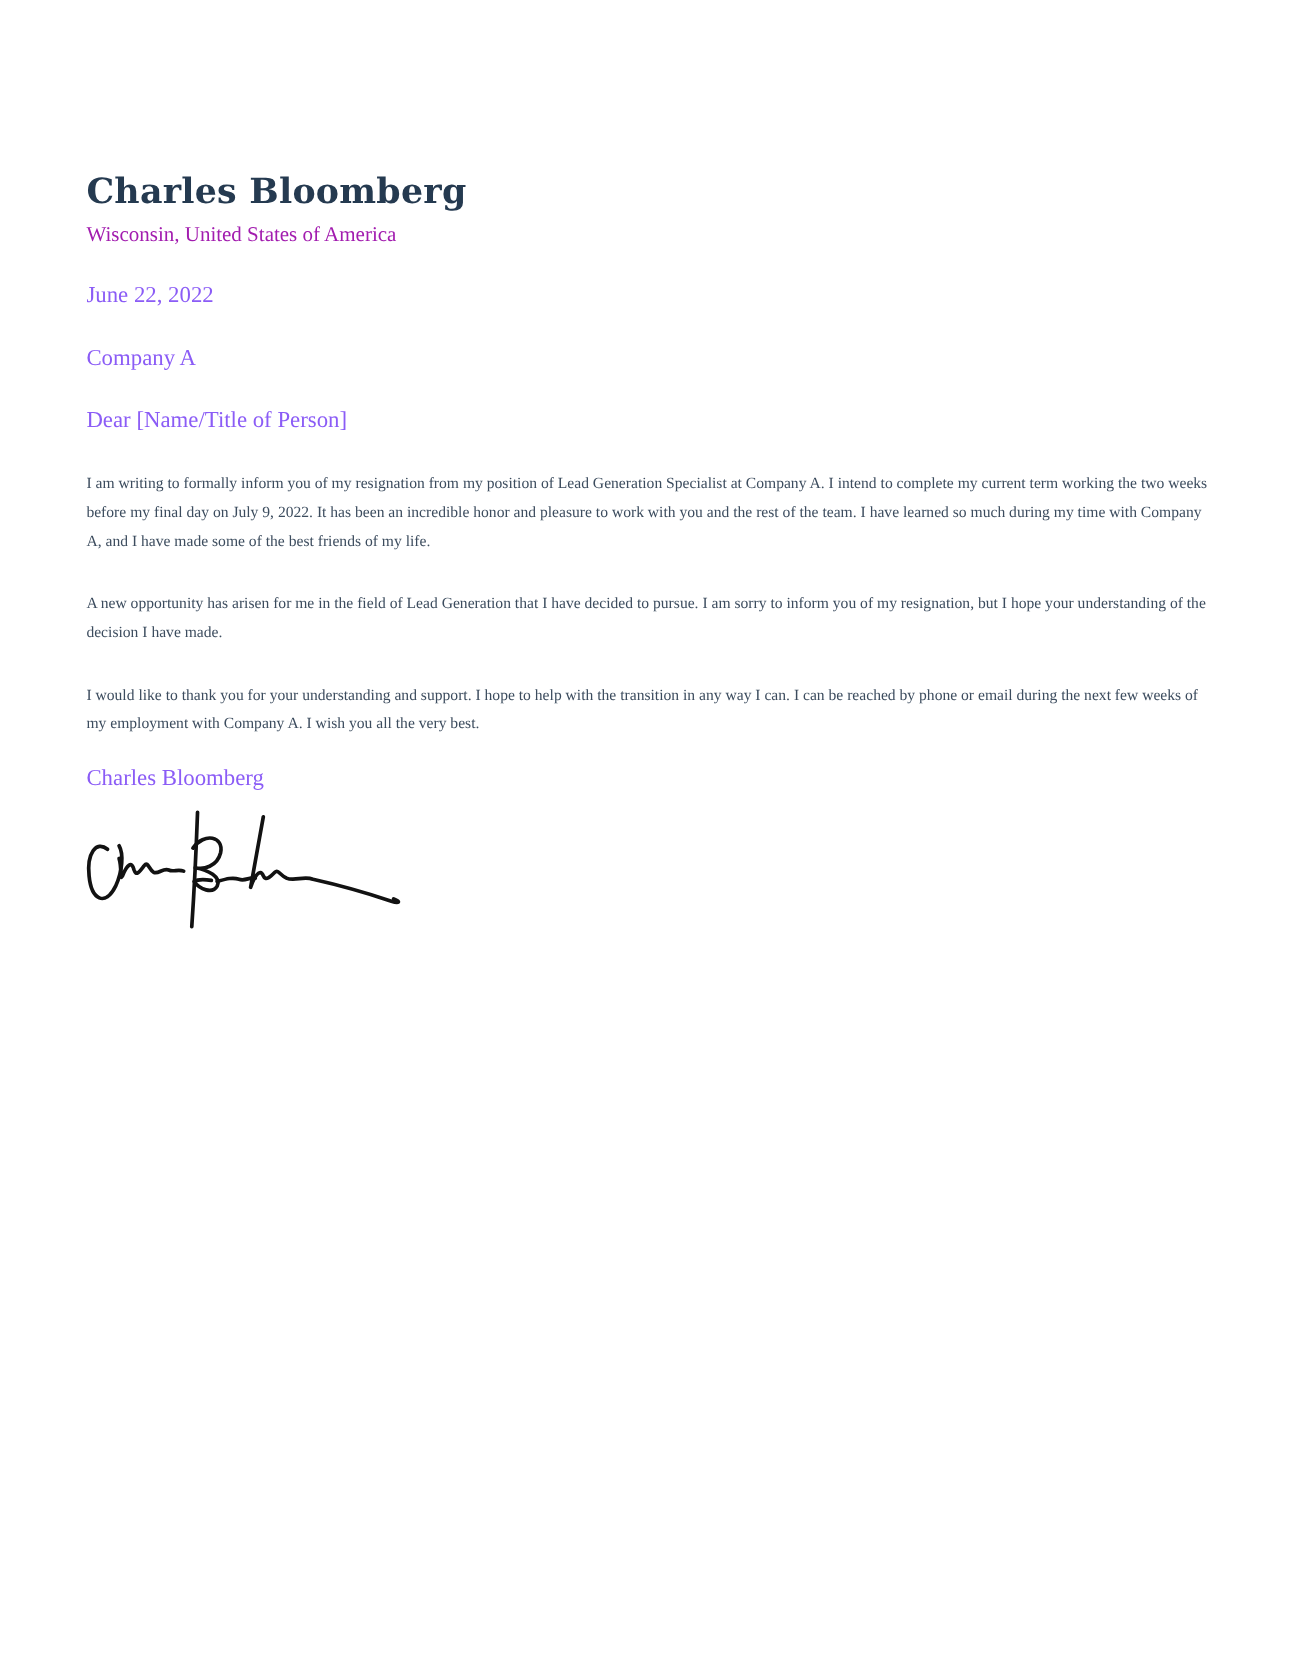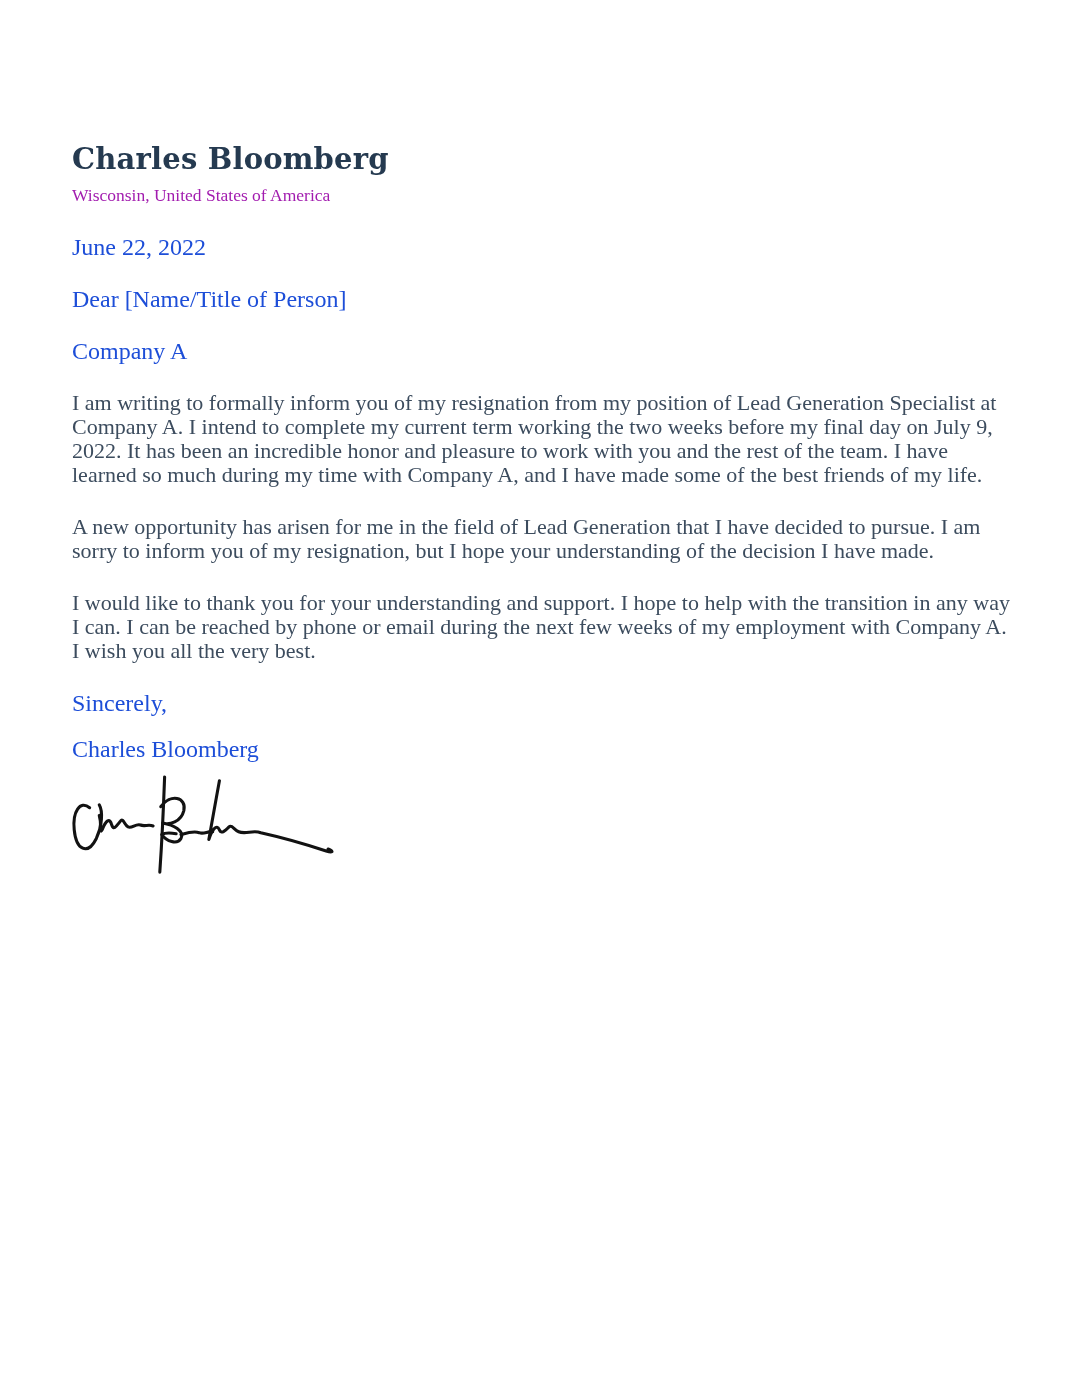--- a/index.html
+++ b/index.html
@@ -27,27 +27,27 @@
     margin-bottom: 6px;
     font-family: "DejaVu Serif", "Liberation Serif", serif;
   }
   .contact-line {
     font-size: 17.5px;
     line-height: 24px;
     color: #a21caf;
   }
   .block {
     margin-top: 28px;
-    font-size: 24px;
+    font-size: 19px;
     line-height: 24px;
-    color: #1d4ed8;
+    color: #8b5cf6;
   }
   .paragraph {
     margin-top: 28px;
-    font-size: 22px;
+    font-size: 13px;
     line-height: 24px;
     color: #3c4c5e;
     text-align: left;
   }
   .closing { margin-top: 28px; }
   .signer-name { margin-top: 22px; }
   .signature-wrap {
     margin-top: 14px;
     margin-left: -2px;
     width: 270px;
@@ -62,31 +62,30 @@
   <div class="content">
 
     <div class="sender-name">Charles Bloomberg</div>
 
     <div class="contact-line">Wisconsin, United States of America</div>
 
 
 
     <div class="block">June 22, 2022</div>
 
+    <div class="block">Company A</div>
+
     <div class="block">Dear [Name/Title of Person]</div>
-
-    <div class="block">Company A</div>
 
     <div class="paragraph">I am writing to formally inform you of my resignation from my position of Lead Generation Specialist at Company A. I intend to complete my current term working the two weeks before my final day on July 9, 2022. It has been an incredible honor and pleasure to work with you and the rest of the team. I have learned so much during my time with Company A, and I have made some of the best friends of my life.</div>
 
     <div class="paragraph">A new opportunity has arisen for me in the field of Lead Generation that I have decided to pursue. I am sorry to inform you of my resignation, but I hope your understanding of the decision I have made.</div>
 
     <div class="paragraph">I would like to thank you for your understanding and support. I hope to help with the transition in any way I can. I can be reached by phone or email during the next few weeks of my employment with Company A. I wish you all the very best.</div>
 
-    <div class="block closing">Sincerely,</div>
 
     <div class="block signer-name">Charles Bloomberg</div>
 
     <div class="signature-wrap">
       <svg width="270" height="100" viewBox="0 0 280 104" fill="none" stroke="#121212" stroke-width="3.2" stroke-linecap="round" stroke-linejoin="round">
 
         <path d="M20,34 C10,26 2,38 4,57 C6,78 18,84 27,66 C33,53 34,38 30,31"></path>
 
         <path d="M30,42 C33,52 30,62 33,57 C37,47 41,44 43,52 C45,58 48,53 52,48 C55,44 56,52 60,54 C64,56 68,50 73,52 C77,54 81,51 86,53"></path>
 

